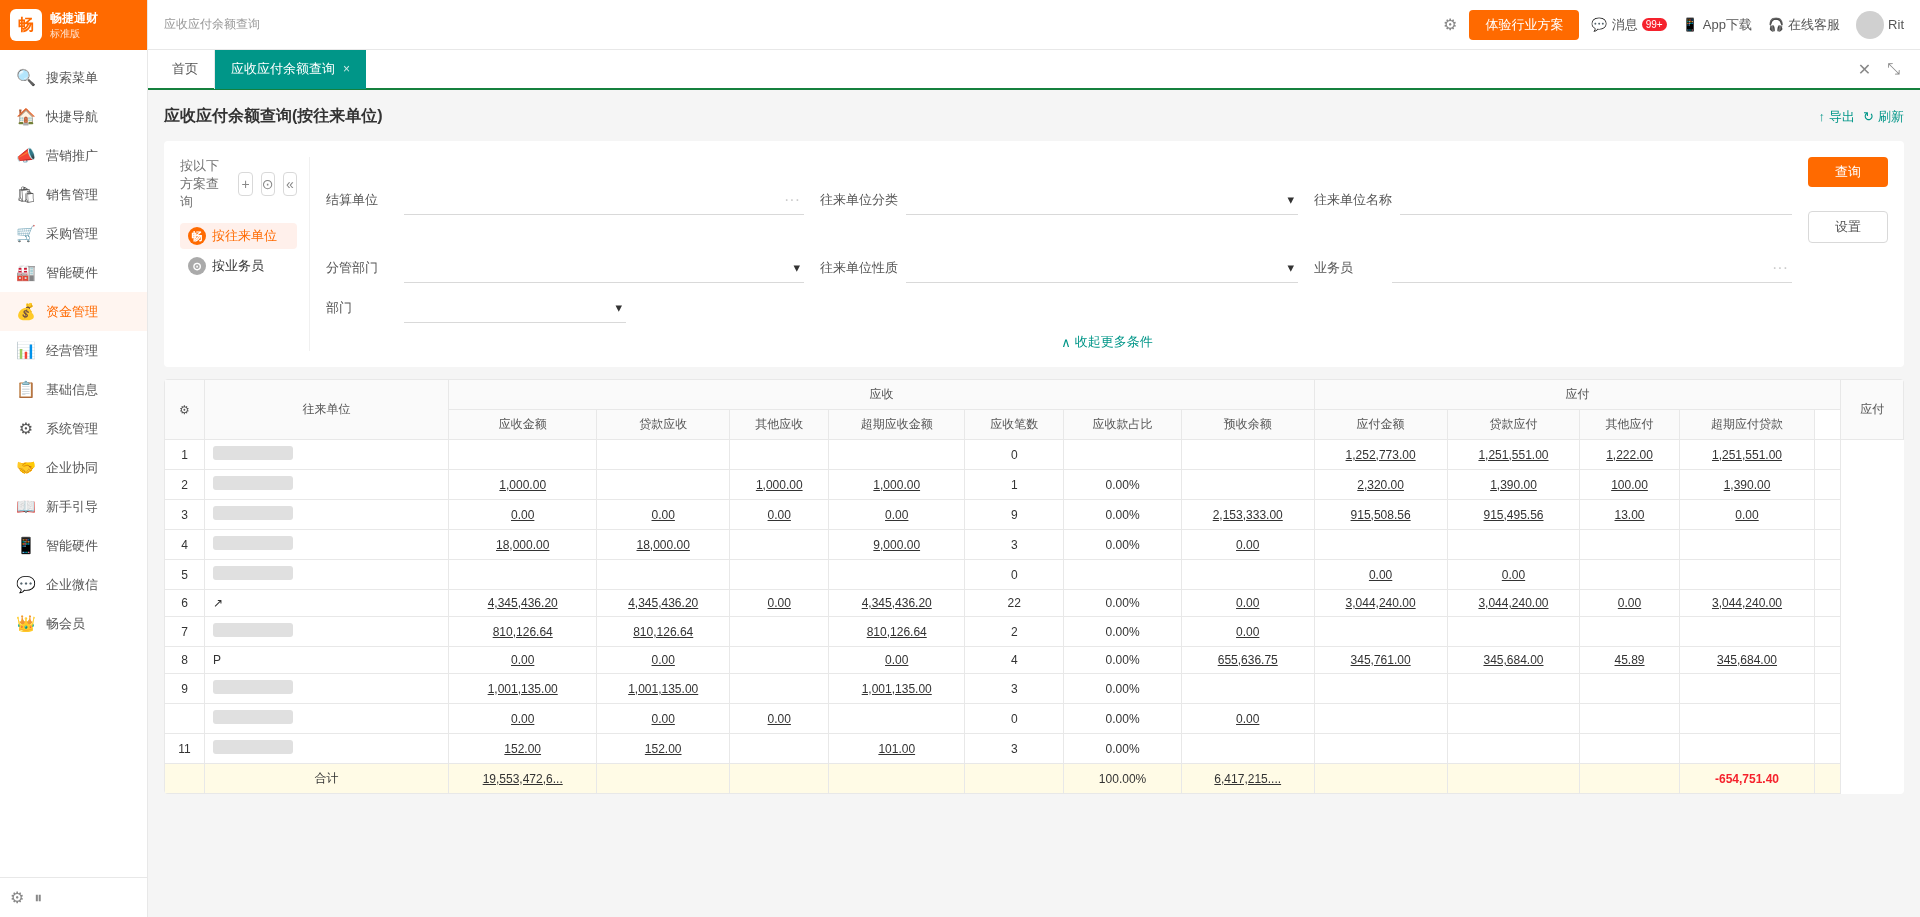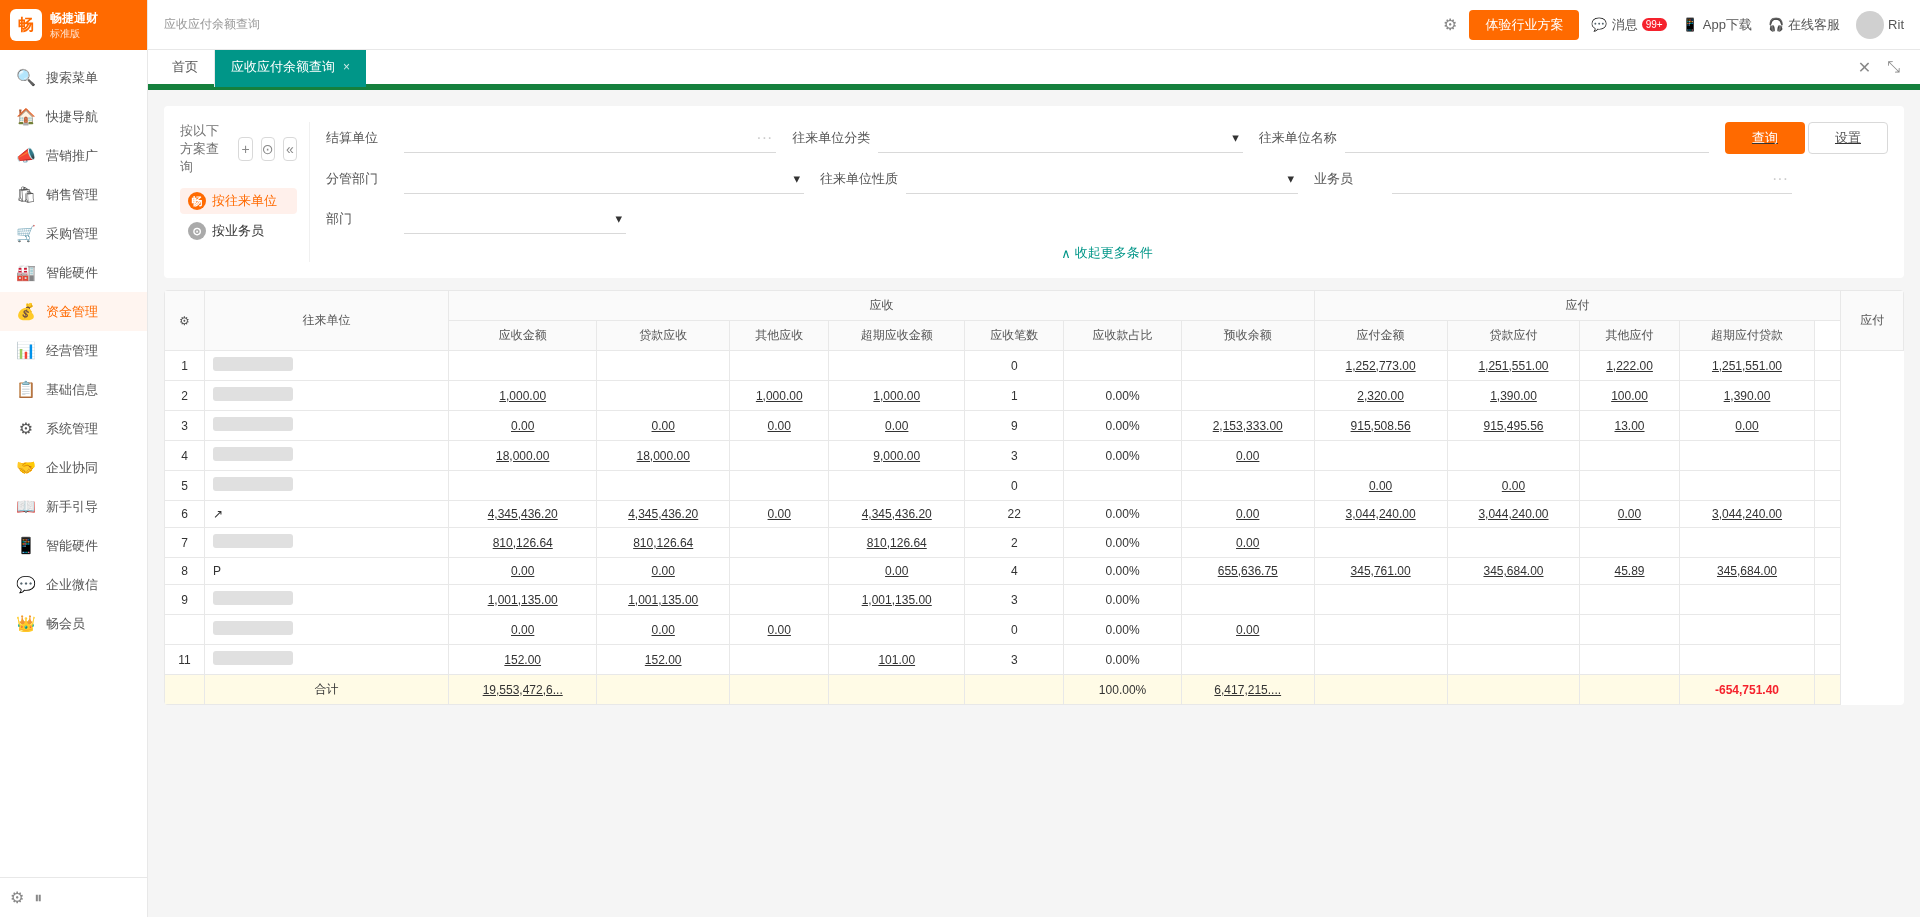--- a/index.html
+++ b/index.html
@@ -48,21 +48,21 @@
     }
     .avatar { width: 28px; height: 28px; background: #d0d0d0; border-radius: 50%; }
 
     
     .main {
       margin-left: 148px; margin-top: 50px; height: calc(100vh - 50px); overflow: hidden; display: flex; flex-direction: column;
     }
 
     
     .tab-bar {
-      background: #fff; border-bottom: 6px solid #15803d;
+      background: #fff; border-bottom: 2px solid #15803d;
       display: flex; align-items: center; height: 40px; padding: 0 8px;
     }
     .tab-home {
       padding: 0 16px; height: 40px; display: flex; align-items: center;
       color: #555; font-size: 13px; cursor: pointer; border-right: 1px solid #e8e8e8;
     }
     .tab-active {
       padding: 0 16px; height: 40px; display: flex; align-items: center; gap: 8px;
       background: #009688; color: #fff; font-size: 13px; cursor: pointer;
     }
@@ -132,21 +132,21 @@
       border-radius: 4px; cursor: pointer; font-size: 13px; width: 80px;
     }
     .set-btn {
       background: #fff; color: #555; border: 1px solid #d9d9d9; padding: 6px 20px;
       border-radius: 4px; cursor: pointer; font-size: 13px; width: 80px;
     }
 
     .filter-layout { display: flex; gap: 16px; }
     .filter-sidebar { width: 130px; border-right: 1px solid #f0f0f0; padding-right: 12px; }
     .filter-main { flex: 1; }
-    .filter-btn-col { display: flex; flex-direction: row; gap: 3px; text-decoration: underline; }
+    .filter-btn-col { display: flex; flex-direction: column; gap: 24px; }
 
     
     .table-card { background: #fff; border-radius: 4px; overflow: hidden; }
 
     .data-table { width: 100%; border-collapse: collapse; font-size: 12px; }
     .data-table th, .data-table td {
       border: 1px solid #e8e8e8; padding: 6px 8px; text-align: center; white-space: nowrap;
     }
     .data-table th { background: #fafafa; color: #555; font-weight: 500; }
     .data-table td { color: #333; background: #fff; }
@@ -276,20 +276,33 @@
     </div>
     <div class="tab-controls">
       <button class="tab-ctrl-btn">✕</button>
       <button class="tab-ctrl-btn">⤡</button>
     </div>
   </div>
 
   <div class="page-content">
     <div class="page-inner">
 
+      <div class="page-title-row">
+        <div class="page-title">应收应付余额查询(按往来单位)</div>
+        <div class="page-title-actions">
+          <button class="action-btn">
+            <span>↑</span>
+            <span>导出</span>
+          </button>
+          <button class="action-btn">
+            <span>↻</span>
+            <span>刷新</span>
+          </button>
+        </div>
+      </div>
 
       <div class="filter-card">
         <div class="filter-layout">
 
           <div class="filter-sidebar">
             <div class="filter-toolbar">
               <span class="filter-toolbar-label">按以下方案查询</span>
               <div class="filter-tool-btn">+</div>
               <div class="filter-tool-btn">⊙</div>
               <div class="filter-tool-btn">«</div>

